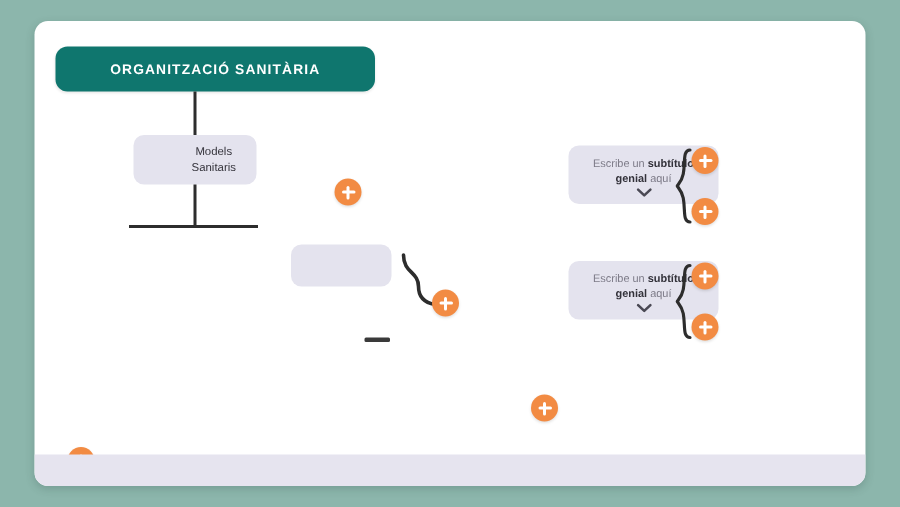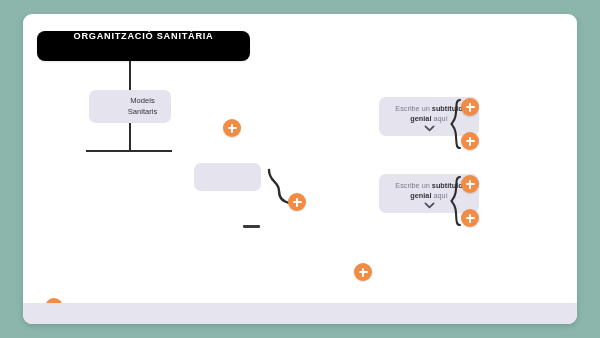--- a/index.html
+++ b/index.html
@@ -47,24 +47,24 @@
     background: #e6e4ef;
   }
 
   
   .root-banner {
     position: absolute;
     left: 14px;
     top: 17px;
     width: 213px;
     height: 30px;
-    background: #000000;
+    background: #0f766e;
     border-radius: 8px;
     display: flex;
-    align-items: flex-start;
+    align-items: center;
     justify-content: center;
     box-shadow: 0 1px 2px rgba(0,0,0,0.10);
   }
   .root-banner-label {
     color: #ffffff;
     font-size: 9.2px;
     font-weight: bold;
     letter-spacing: 0.75px;
     text-align: center;
     white-space: nowrap;

